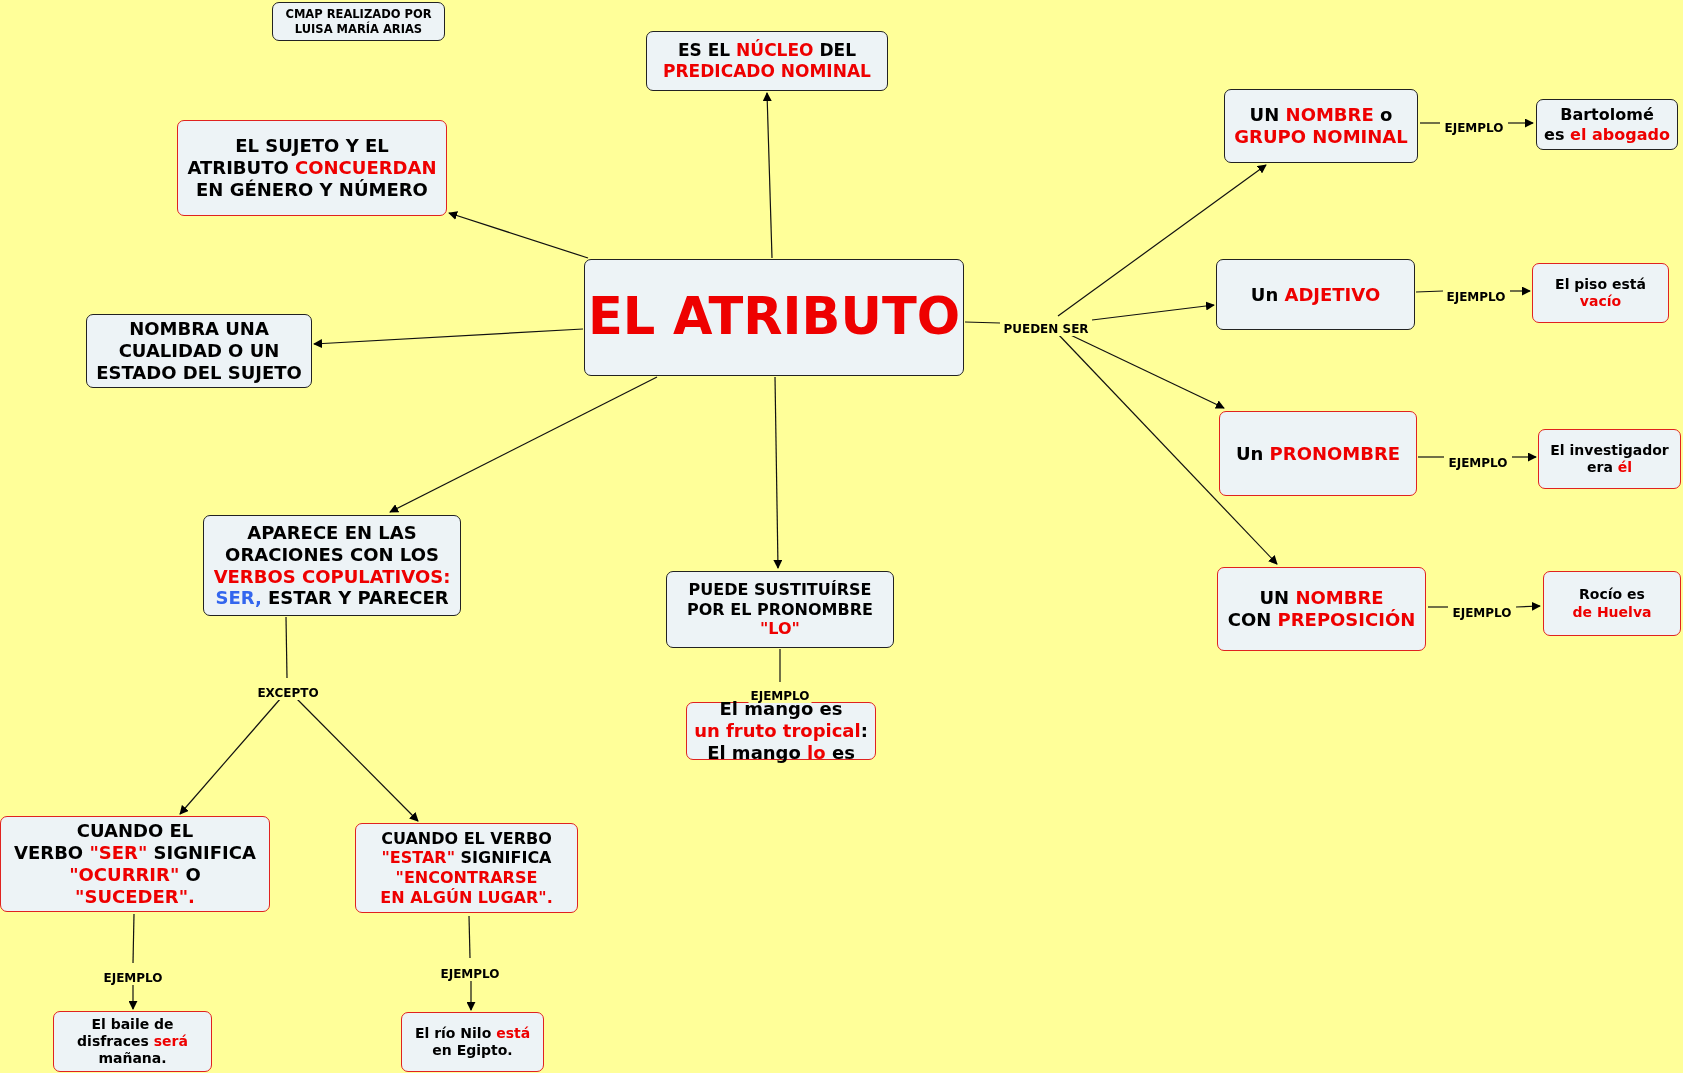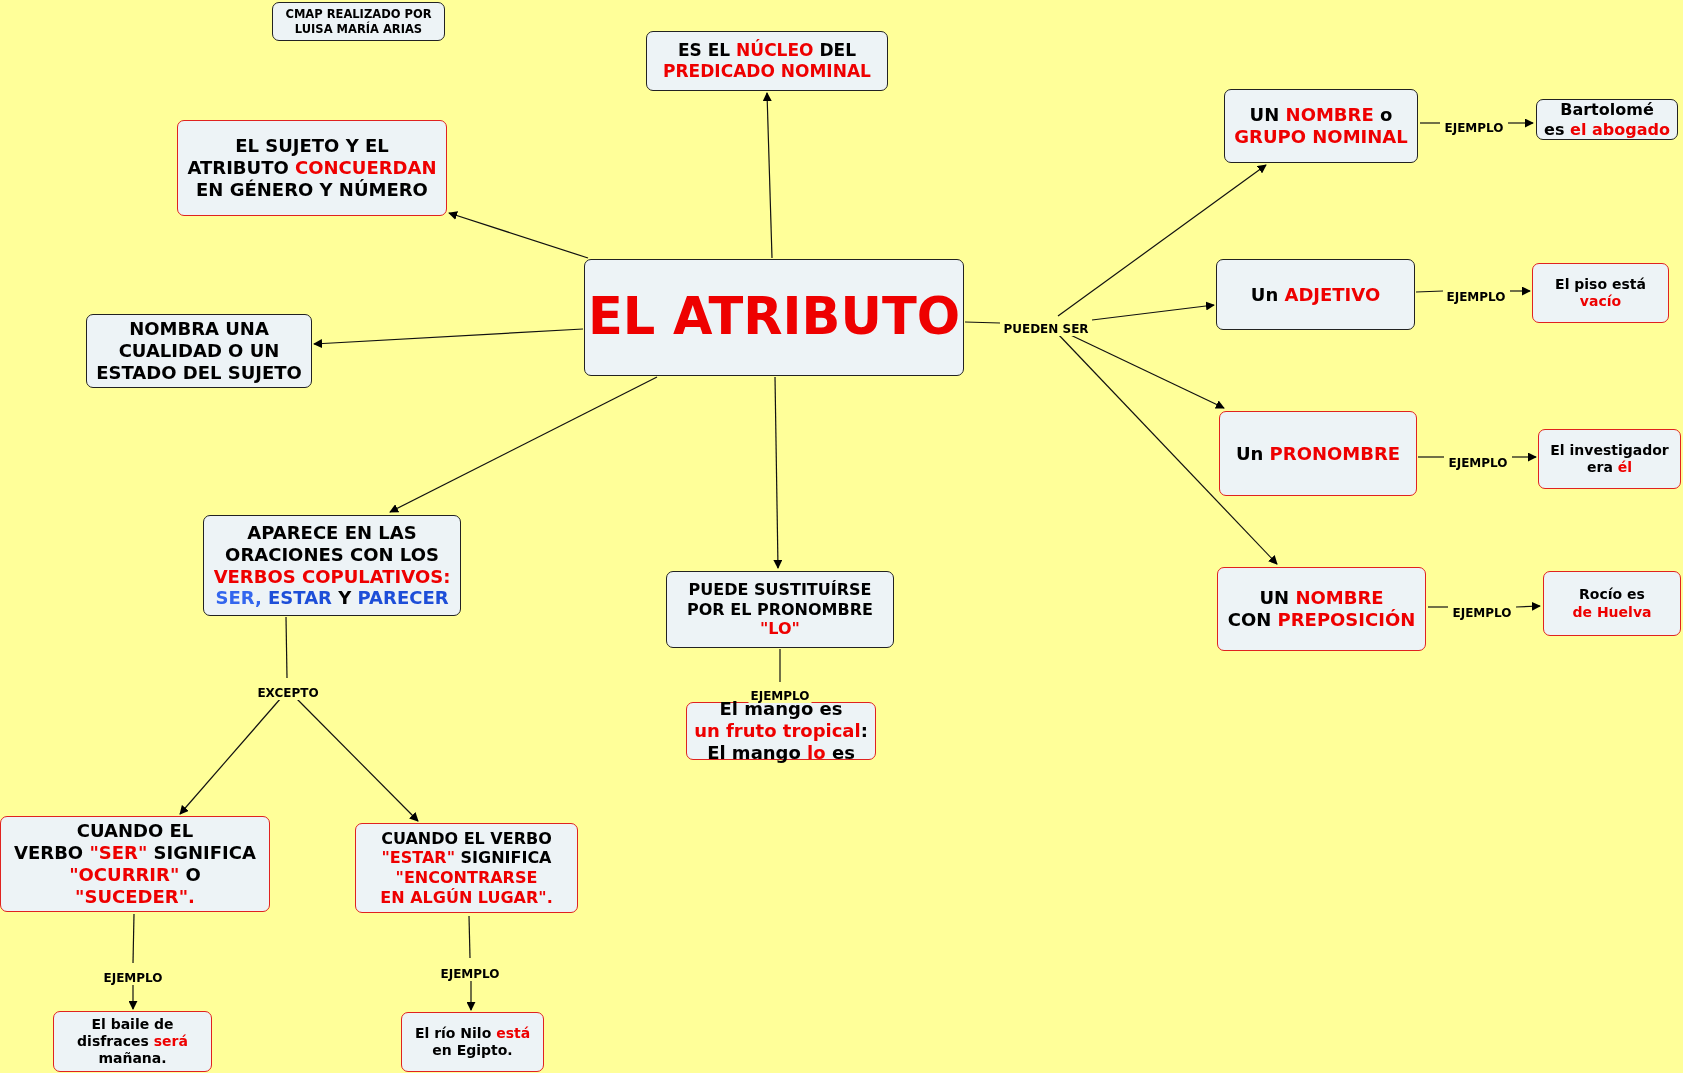--- a/index.html
+++ b/index.html
@@ -3,21 +3,21 @@
 <meta charset="utf-8">
 <style>
   html,body{margin:0;padding:0;}
   body{width:1683px;height:1073px;background:#ffff99;position:relative;overflow:hidden;font-family:"DejaVu Sans","Liberation Sans",sans-serif;}
   #edges{position:absolute;left:0;top:0;width:1683px;height:1073px;}
   .node{position:absolute;box-sizing:border-box;background:#edf3f6;border:1px solid #222;border-radius:7px;display:flex;align-items:center;justify-content:center;text-align:center;font-weight:bold;color:#000;line-height:1.22;}
   .node.red{border-color:#e0221f;}
   .node .inner{display:block;}
   .r{color:#ee0000;}
   .b1{color:#3366ee;}
-  .b2{color:#1d4ed8;}
+  .b2{color:#000000;}
   .lbl{position:absolute;font-weight:bold;color:#000;font-size:12px;background:#ffff99;padding:0 2px;white-space:nowrap;transform:translate(-50%,-50%);margin-top:6px;}
 </style>
 </head>
 <body>
 
 <svg id="edges" xmlns="http://www.w3.org/2000/svg">
   <defs>
     <marker id="ah" viewBox="0 0 10 10" refX="9" refY="5" markerWidth="9" markerHeight="9" orient="auto-start-reverse" markerUnits="userSpaceOnUse">
       <path d="M0,0 L10,5 L0,10 z" fill="#000"></path>
     </marker>
@@ -110,21 +110,21 @@
   <span class="inner"><span>El baile de</span><br><span>disfraces </span><span class="r">será</span><br><span>mañana.</span></span>
 </div>
 
 <div class="node red" style="left:401px;top:1012px;width:143px;height:60px;font-size:14px;">
   <span class="inner"><span>El río Nilo </span><span class="r">está</span><br><span>en Egipto.</span></span>
 </div>
 
 <div class="node" style="left:1224px;top:89px;width:194px;height:74px;font-size:18px;">
   <span class="inner"><span>UN </span><span class="r">NOMBRE</span><span> o</span><br><span class="r">GRUPO NOMINAL</span></span>
 </div>
-<div class="node" style="left:1536px;top:99px;width:142px;height:41px;font-size:16px;">
+<div class="node" style="left:1536px;top:99px;width:142px;height:51px;font-size:16px;">
   <span class="inner"><span>Bartolomé</span><br><span>es </span><span class="r">el abogado</span></span>
 </div>
 
 <div class="node" style="left:1216px;top:259px;width:199px;height:71px;font-size:18px;">
   <span class="inner"><span>Un </span><span class="r">ADJETIVO</span></span>
 </div>
 <div class="node red" style="left:1532px;top:263px;width:137px;height:60px;font-size:14px;">
   <span class="inner"><span>El piso está</span><br><span class="r">vacío</span></span>
 </div>
 

